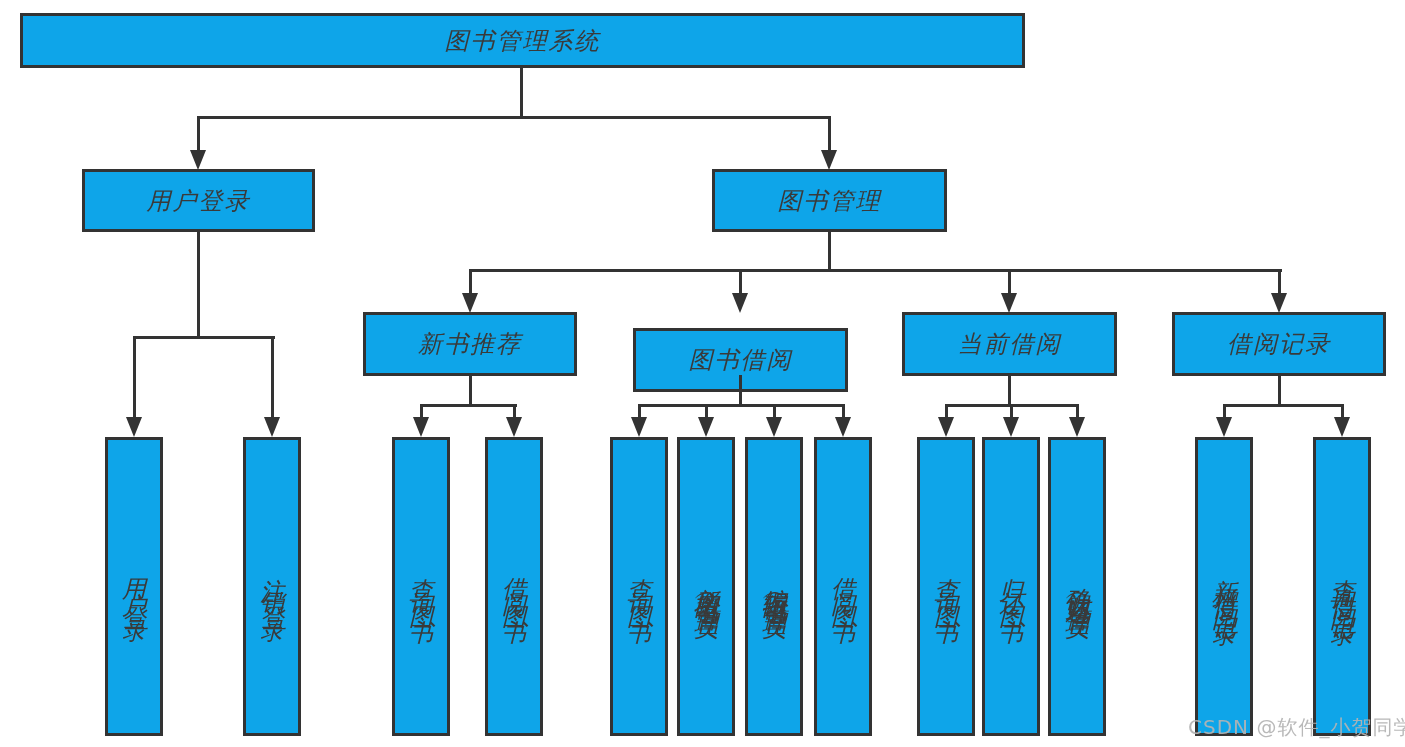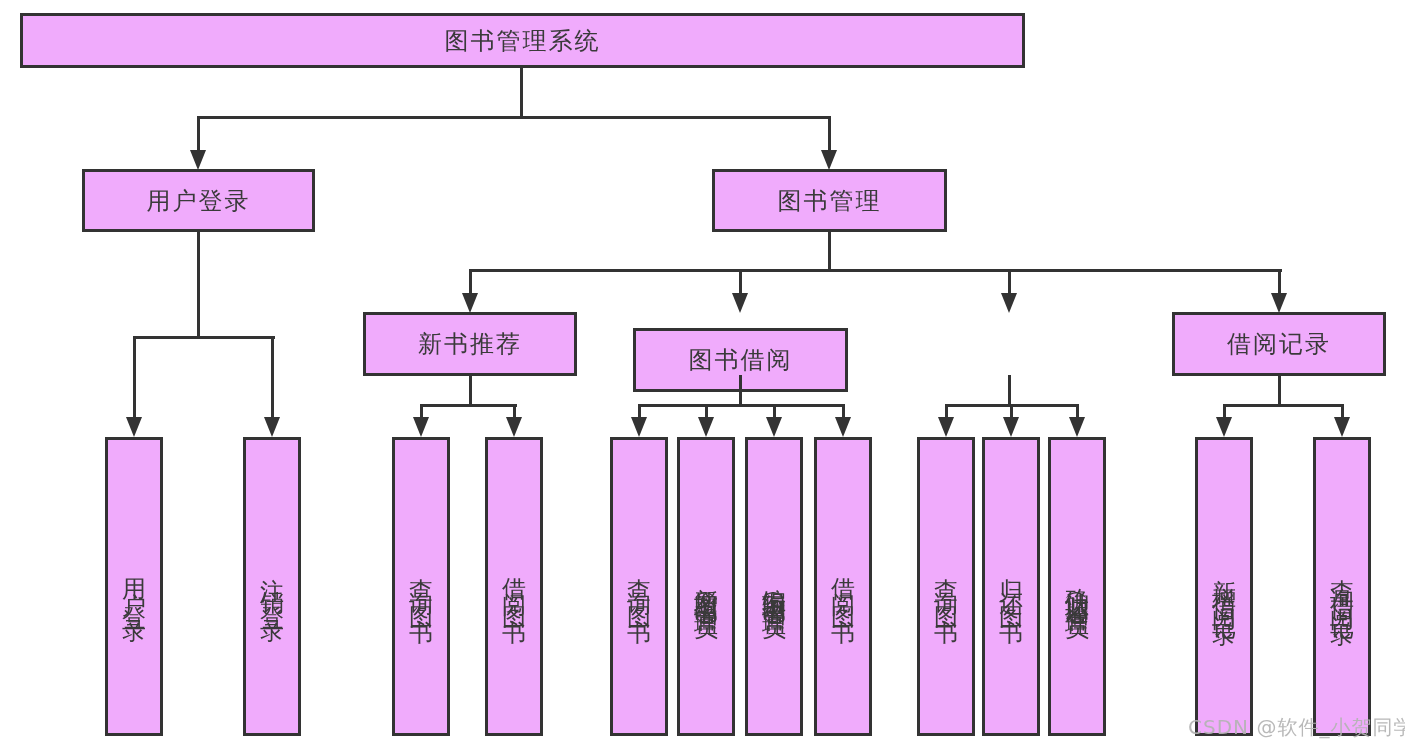--- a/index.html
+++ b/index.html
@@ -14,25 +14,26 @@
     width:1405px;height:747px;
     background:var(--bg);
     font-family:"DejaVu Sans","Liberation Sans",sans-serif;
     color:var(--text);
     overflow:hidden;
   }
   .node{
     position:absolute;
     box-sizing:border-box;
     border:3px solid var(--line);
-    background:#f0abfc;
+    background:#0ea5e9;
     display:flex;align-items:center;justify-content:center;
     font-size:24px;
     letter-spacing:2px;
     white-space:nowrap;
+    font-style:italic;
   }
   .leaf span{
     writing-mode:vertical-lr;
     text-orientation:mixed;
     line-height:1;
     font-size:24px;
   }
   .ls4{letter-spacing:14px;}
   .ls6{letter-spacing:9px;}
   .ls9{letter-spacing:4px;}
@@ -61,20 +62,21 @@
 
 <div class="canvas">
 
   <div class="node" style="left:20px;top:13px;width:1005px;height:55px;">图书管理系统</div>
 
   <div class="node" style="left:82px;top:169px;width:233px;height:63px;">用户登录</div>
   <div class="node" style="left:363px;top:312px;width:214px;height:64px;">新书推荐</div>
 
   <div class="node" style="left:712px;top:169px;width:235px;height:63px;">图书管理</div>
   <div class="node" style="left:633px;top:328px;width:215px;height:64px;">图书借阅</div>
+  <div class="node" style="left:902px;top:312px;width:215px;height:64px;">当前借阅</div>
   <div class="node" style="left:1172px;top:312px;width:214px;height:64px;">借阅记录</div>
 
   <div class="node leaf" style="left:105px;top:437px;width:58px;height:299px;">
       <span class="ls4">用户登录</span>
     </div>
   <div class="node leaf" style="left:243px;top:437px;width:58px;height:299px;">
       <span class="ls4">注销登录</span>
     </div>
 
   <div class="node leaf" style="left:392px;top:437px;width:58px;height:299px;">

